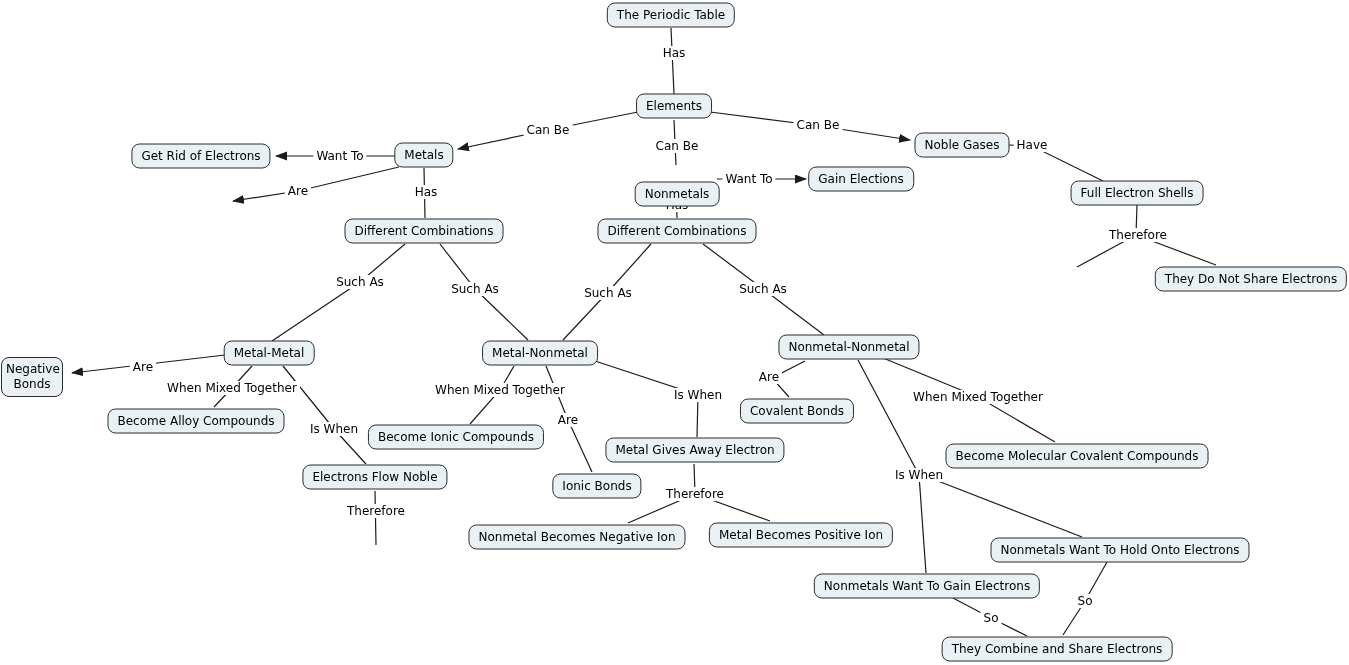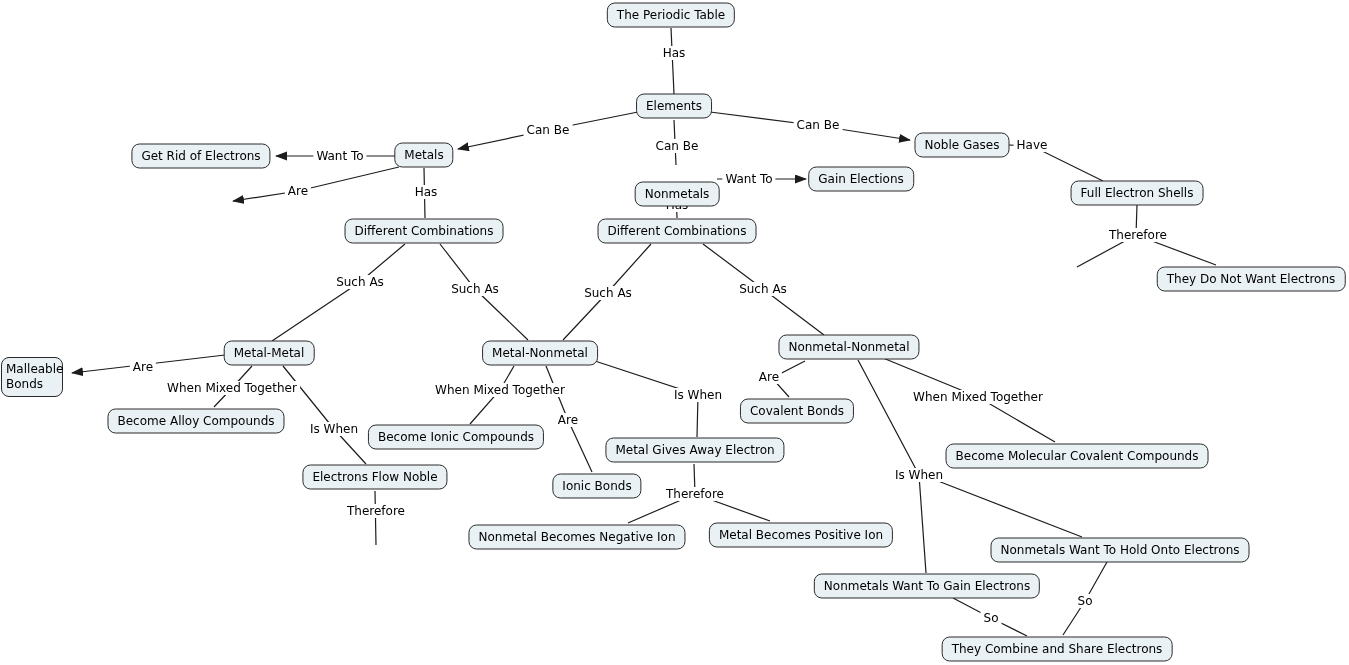--- a/index.html
+++ b/index.html
@@ -25,20 +25,21 @@
     position: absolute;
     transform: translate(-50%, -50%);
     background: var(--node-fill);
     border: 1px solid var(--node-border);
     border-radius: 8px;
     padding: 4px 9px;
     font-size: 12px;
     line-height: 15px;
     color: var(--text-color);
     white-space: nowrap;
+    text-align: center;
     box-sizing: border-box;
   }
   .node.wrap { white-space: normal; width: 62px; padding: 4px 4px; }
   .elabel {
     position: absolute;
     transform: translate(-50%, -50%);
     background: var(--background);
     padding: 0 3px;
     font-size: 12px;
     line-height: 14px;
@@ -124,25 +125,25 @@
   <div class="node" style="left:671px;top:15px">The Periodic Table</div>
   <div class="node" style="left:674px;top:106px">Elements</div>
   <div class="node" style="left:424px;top:155px">Metals</div>
   <div class="node" style="left:677px;top:194px">Nonmetals</div>
   <div class="node" style="left:861px;top:179px">Gain Elections</div>
   <div class="node" style="left:962px;top:145px">Noble Gases</div>
   <div class="node" style="left:201px;top:156px">Get Rid of Electrons</div>
   <div class="node" style="left:1137px;top:193px">Full Electron Shells</div>
   <div class="node" style="left:424px;top:231px">Different Combinations</div>
   <div class="node" style="left:677px;top:231px">Different Combinations</div>
-  <div class="node" style="left:1251px;top:279px">They Do Not Want Electrons</div>
+  <div class="node" style="left:1251px;top:279px">They Do Not Share Electrons</div>
   <div class="node" style="left:269px;top:353px">Metal-Metal</div>
   <div class="node" style="left:540px;top:353px">Metal-Nonmetal</div>
   <div class="node" style="left:849px;top:347px">Nonmetal-Nonmetal</div>
-  <div class="node wrap" style="left:32px;top:377px">Malleable Bonds</div>
+  <div class="node wrap" style="left:32px;top:377px">Negative Bonds</div>
   <div class="node" style="left:196px;top:421px">Become Alloy Compounds</div>
   <div class="node" style="left:375px;top:477px">Electrons Flow Noble</div>
   <div class="node" style="left:456px;top:437px">Become Ionic Compounds</div>
   <div class="node" style="left:597px;top:486px">Ionic Bonds</div>
   <div class="node" style="left:695px;top:450px">Metal Gives Away Electron</div>
   <div class="node" style="left:797px;top:411px">Covalent Bonds</div>
   <div class="node" style="left:577px;top:537px">Nonmetal Becomes Negative Ion</div>
   <div class="node" style="left:801px;top:535px">Metal Becomes Positive Ion</div>
   <div class="node" style="left:1077px;top:456px">Become Molecular Covalent Compounds</div>
   <div class="node" style="left:1120px;top:550px">Nonmetals Want To Hold Onto Electrons</div>

